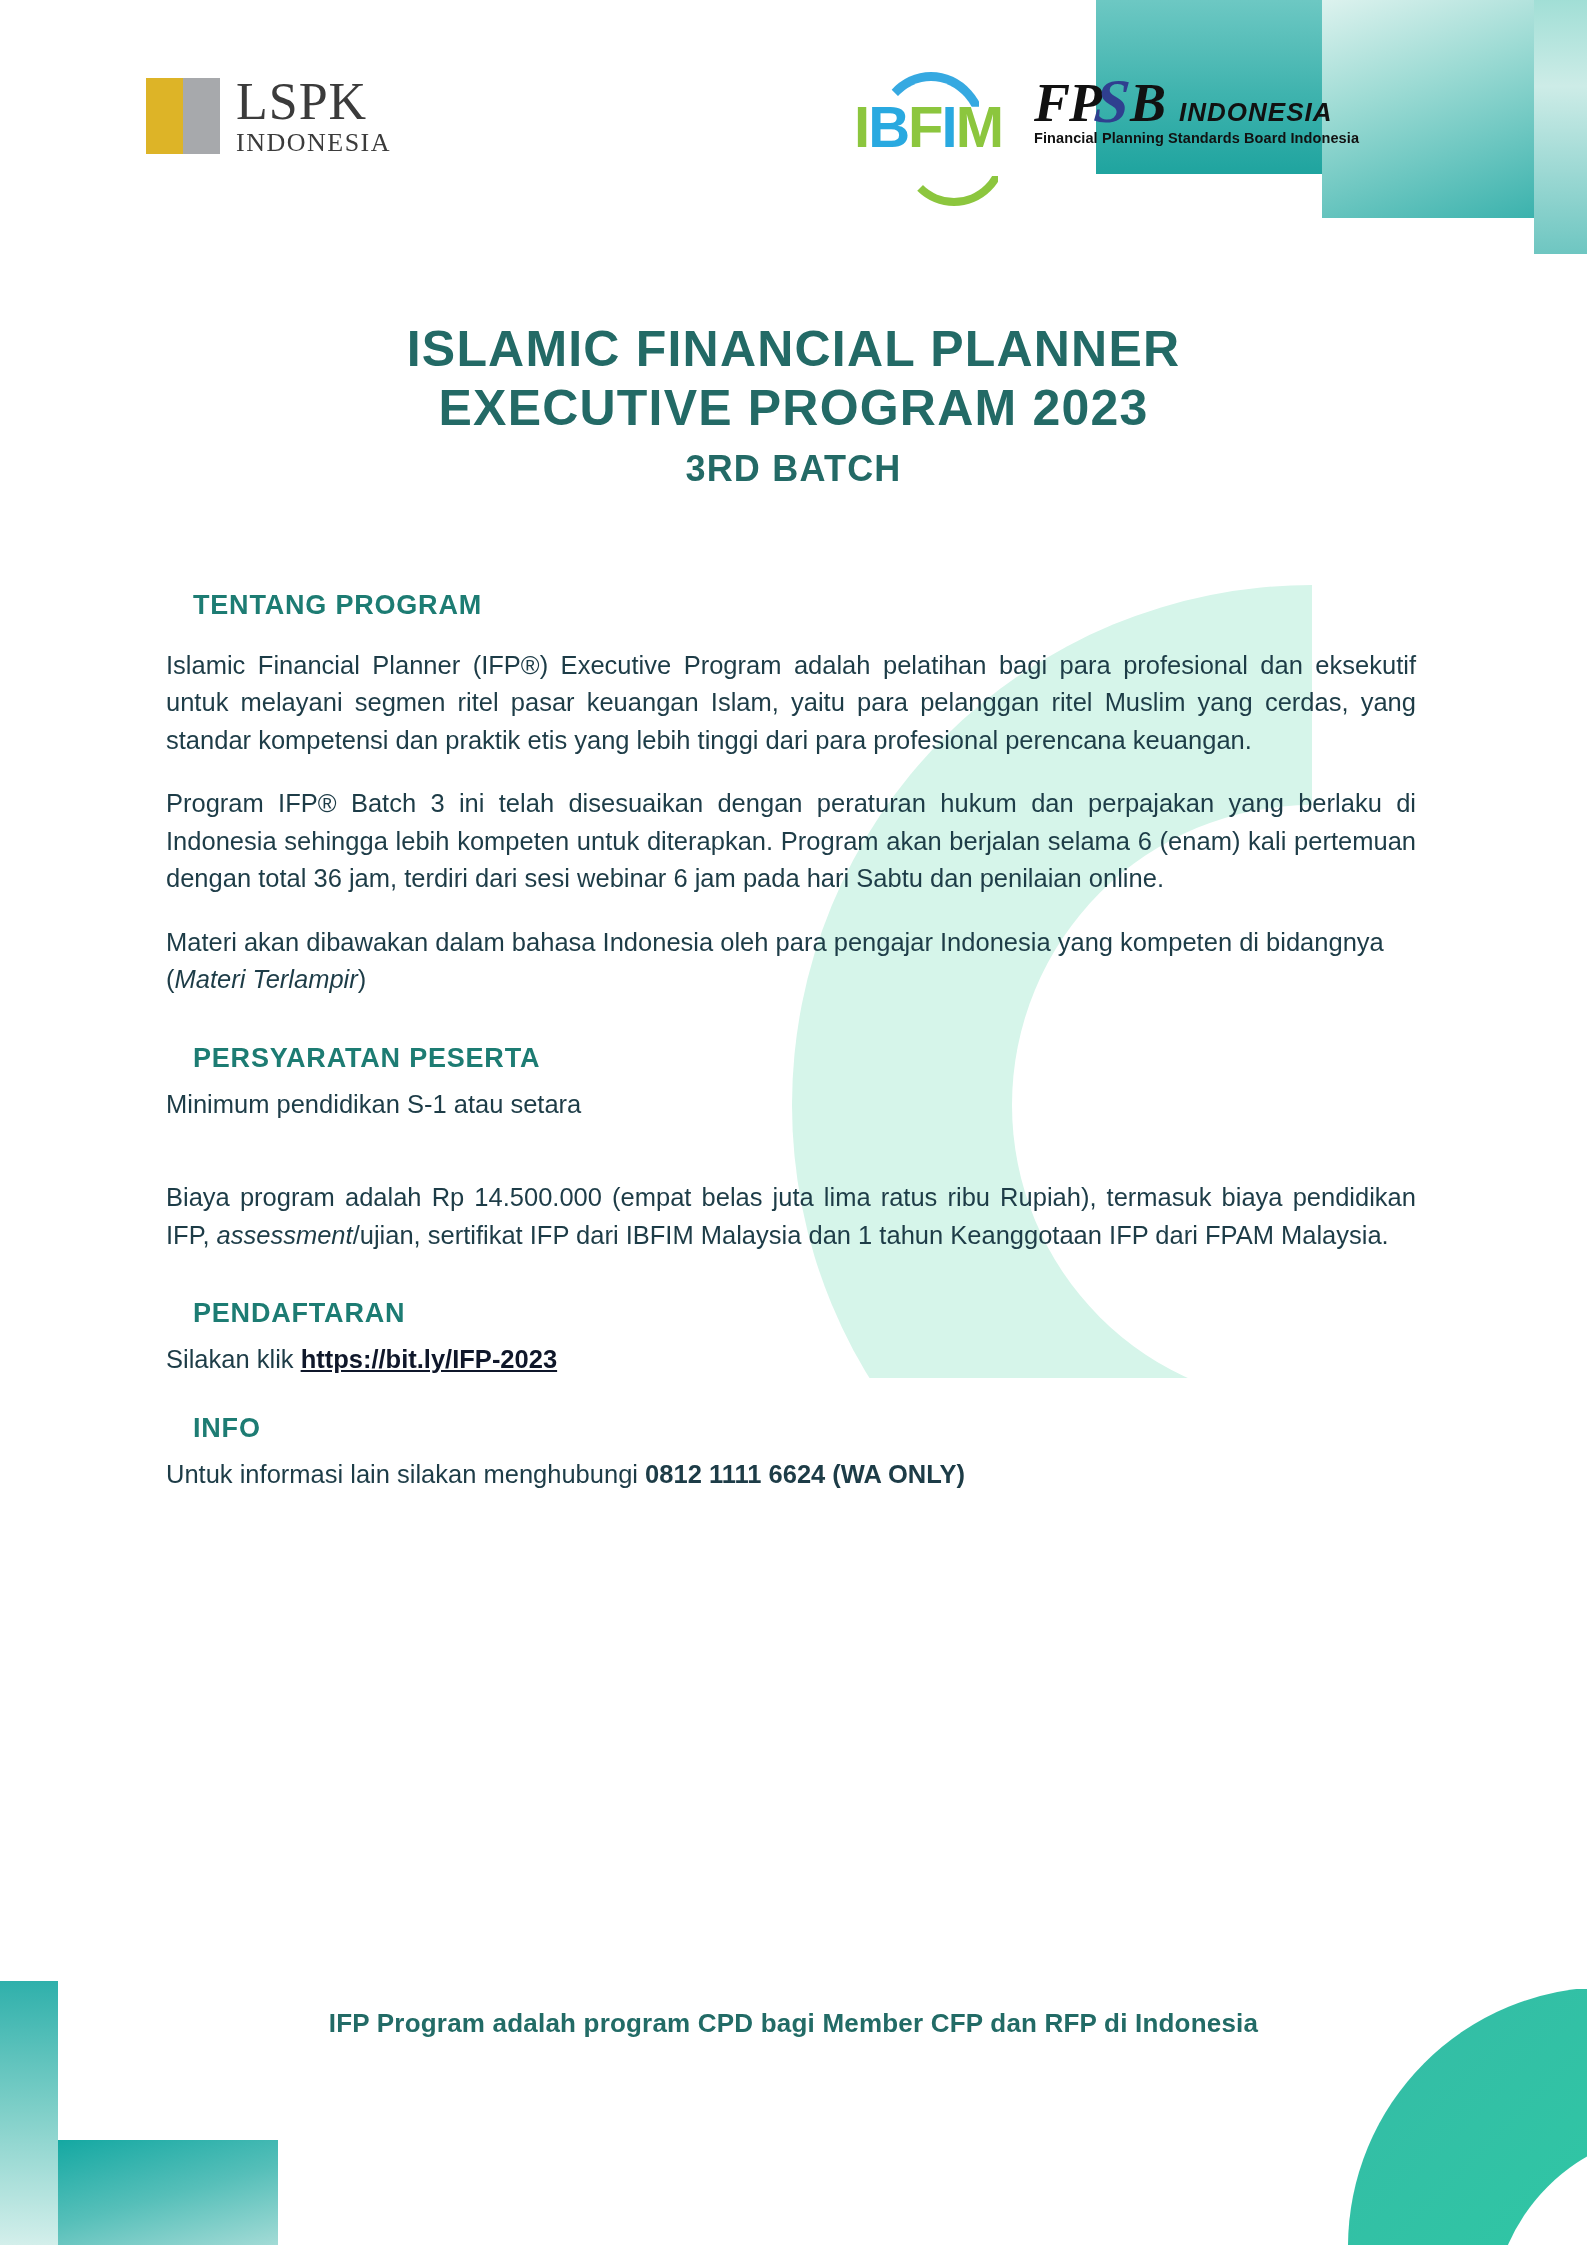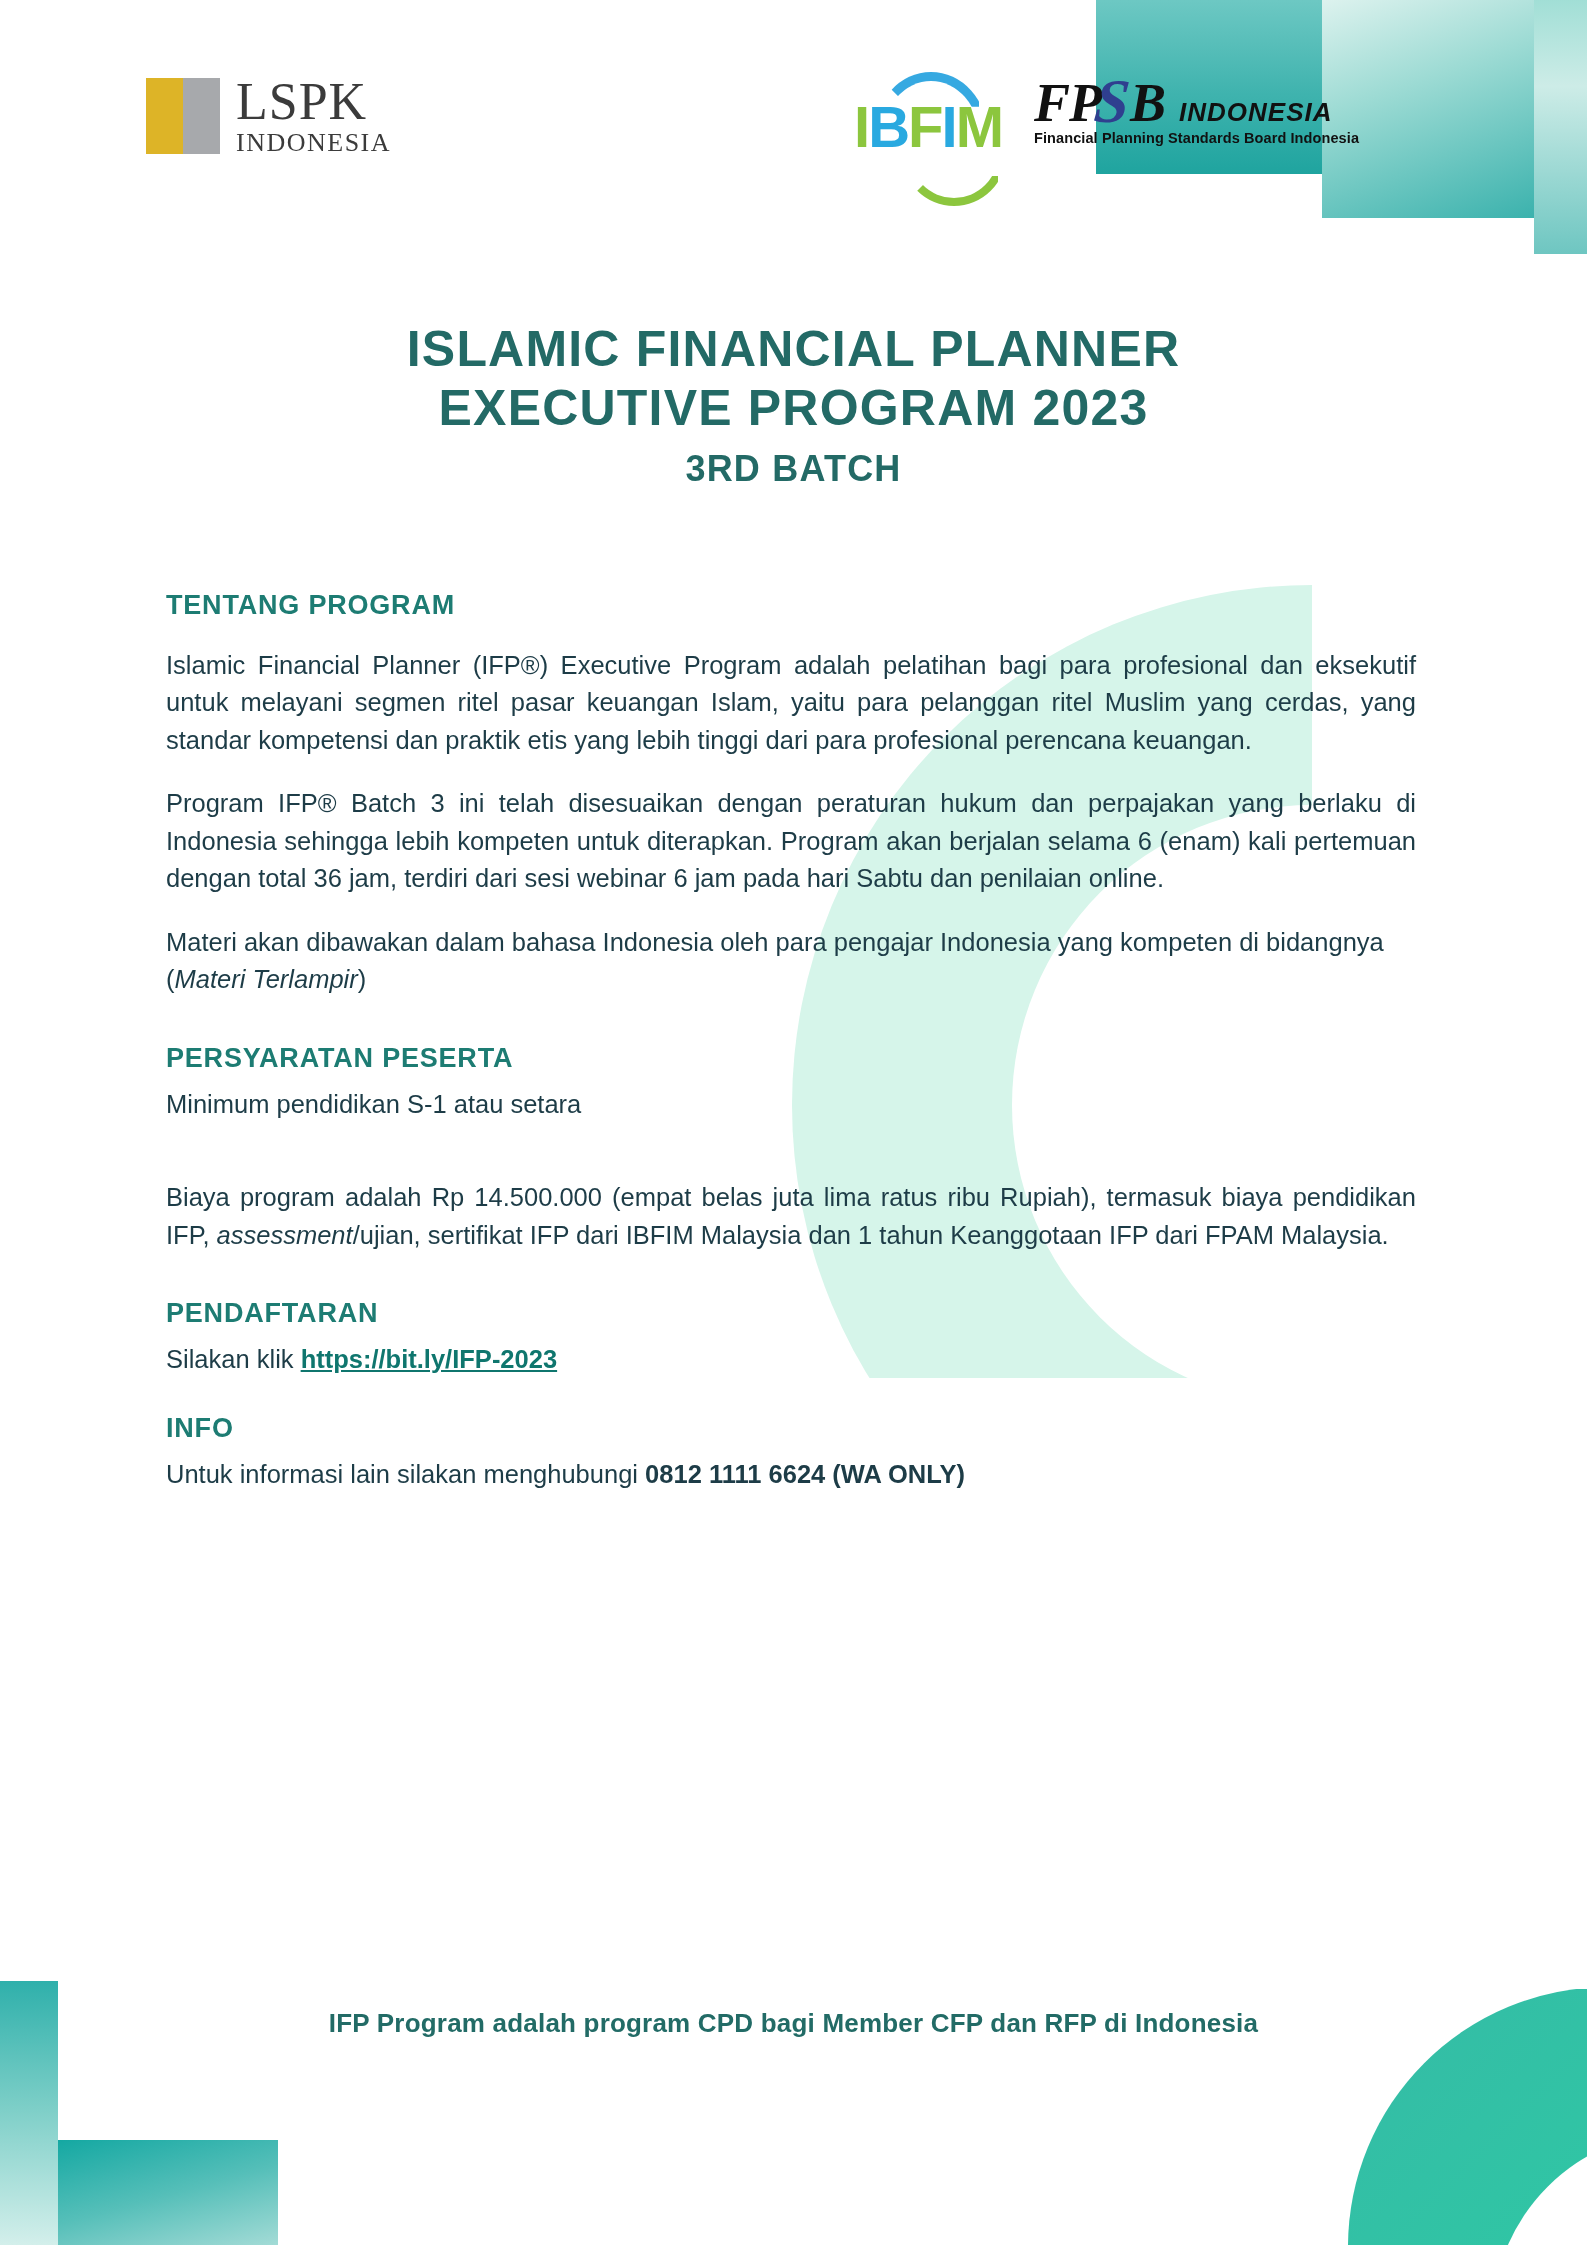--- a/index.html
+++ b/index.html
@@ -176,29 +176,30 @@
 
   
   .content {
     position: absolute; left: 166px; top: 590px; width: 1250px;
     color: #1d3c47;
   }
   .sec-head {
     font-family: "Liberation Sans", sans-serif;
     font-weight: bold; font-size: 27px; color: #1d7c73;
     letter-spacing: 0.8px;
+    margin-left: 27px;
   }
   .para {
     font-family: "Liberation Sans", sans-serif;
     font-size: 25.5px; line-height: 1.47; color: #1d3c47;
   }
   .para.just { text-align: justify; }
   .it { font-style: italic; }
   .bd { font-weight: bold; }
-  .lnk { font-weight: bold; text-decoration: underline; color: #0f766e; }
+  .lnk { font-weight: bold; text-decoration: underline; color: #0f172a; }
 
   .sp-12 { height: 12px; }
   .sp-26 { height: 26px; }
   .sp-34 { height: 34px; }
   .sp-44 { height: 44px; }
 
   
   .footer-note {
     position: absolute; left: 0; top: 2008px; width: 100%;
     text-align: center;

